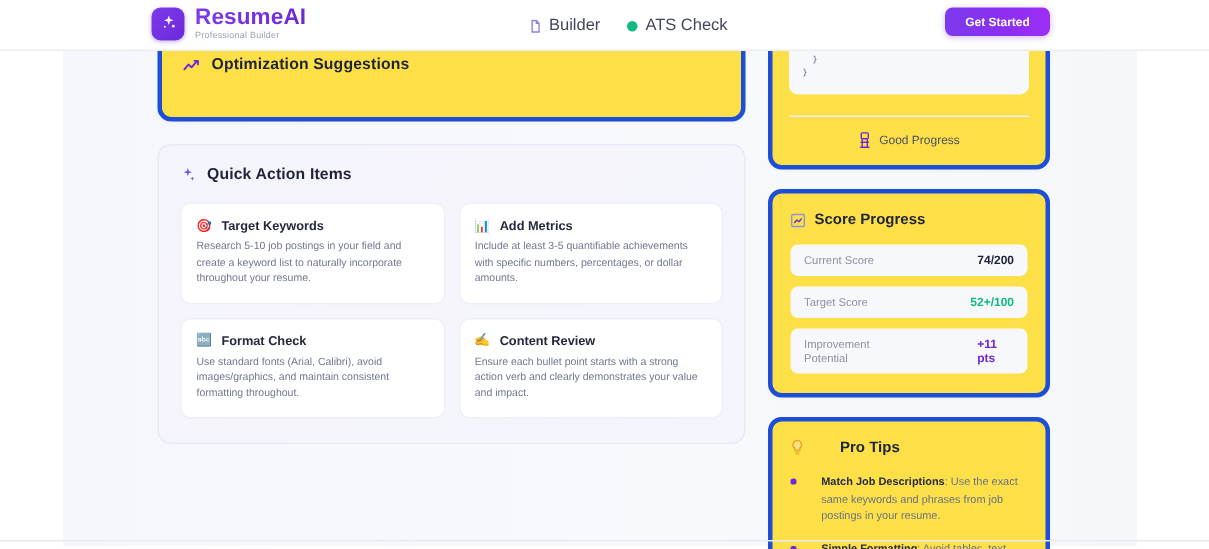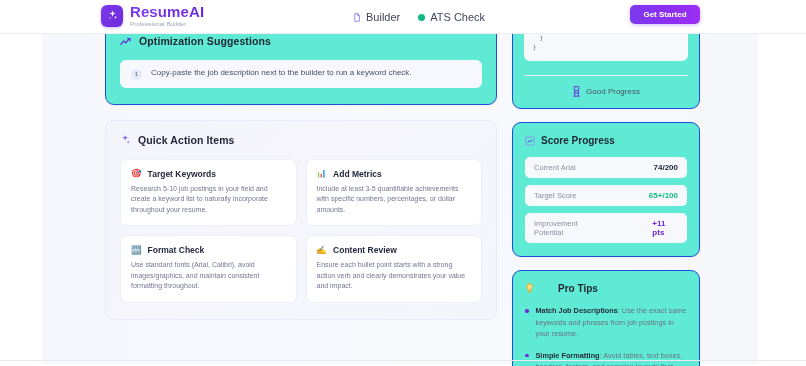--- a/index.html
+++ b/index.html
@@ -67,21 +67,21 @@
     display:flex; align-items:center; justify-content:center;
     border:none; cursor:pointer;
     box-shadow:0 1px 4px rgba(124,58,237,.35);
   }
 
   
   .col-left { position:absolute; left:105px; top:20px; width:392px; }
   .col-right { position:absolute; left:512px; top:-8px; width:188px; }
 
   .card {
-    background:#5eead4; border:1px solid #1d4ed8; border-radius:9px;
+    background:#fde047; border:3px solid #1d4ed8; border-radius:9px;
     box-shadow:0 1px 2px rgba(22,25,50,.03);
   }
 
   
   .opt-card { padding:14px 14px 16px 14px; }
   .card-title { display:flex; align-items:center; gap:7px; margin-bottom:13px; }
   .card-title-text { font-size:10.5px; font-weight:bold; color:#1f2436; letter-spacing:.1px; }
   .suggestion-row {
     display:flex; align-items:flex-start; gap:9px;
     background:#f7f8fd; border-radius:6px; padding:8px 11px;
@@ -134,21 +134,21 @@
   }
   .score-row:last-child { margin-bottom:0; }
   .score-label { font-size:7.5px; color:#8b90a4; }
   .score-val { font-size:8px; font-weight:bold; color:#1c2133; }
   .score-val.green { color:#10b981; }
   .score-val.purple { color:#6d28d9;margin-left:48px; }
 
   .tips-card { margin-top:13px; padding:12px 12px 14px 12px; }
   .tips-title { display:flex; align-items:center; gap:24px; margin-bottom:11px; }
   .tips-title-text { font-size:10px; font-weight:bold; color:#1f2436; }
-  .tip { display:flex; gap:7px; margin-bottom:10px; }
+  .tip { display:flex; gap:17px; margin-bottom:10px; }
   .tip:last-child { margin-bottom:0; }
   .tip-bullet {
     flex:0 0 auto; width:3.5px; height:3.5px; border-radius:50%;
     background:#6d28d9; margin-top:4px;
   }
   .tip-text { font-size:7.3px; color:#6b7187; line-height:1.58; }
   .tip-text b { color:#262b3e; font-weight:bold; }
 
   .icon-sq { display:inline-flex; align-items:center; justify-content:center; }
 </style>
@@ -203,24 +203,20 @@
       <div class="card-title">
         <span class="icon-sq">
           <svg width="12" height="11" viewBox="0 0 16 14" fill="none" stroke="#6d28d9" stroke-width="1.7" stroke-linecap="round" stroke-linejoin="round">
             <path d="M1.2 10.6l3.6-4.2 2.8 2.4 4.6-5.3"></path>
             <path d="M10.2 3.1h3.1v3"></path>
           </svg>
         </span>
         <span class="card-title-text">Optimization Suggestions</span>
       </div>
 
-      <div class="suggestion-row">
-        <span class="sugg-num">1</span>
-        <span class="sugg-text">Copy-paste the job description next to the builder to run a keyword check.</span>
-      </div>
     </div>
 
     <div class="qa-card">
       <div class="card-title">
         <span class="icon-sq">
           <svg width="11" height="11" viewBox="0 0 24 24" fill="#6d5cf0">
             <path d="M11.4 2.2l1.5 4.5 4.5 1.5-4.5 1.5-1.5 4.5-1.5-4.5L5.4 8.2l4.5-1.5z"></path>
             <path d="M18 14.6l.8 2.2 2.2.8-2.2.8-.8 2.2-.8-2.2-2.2-.8 2.2-.8z"></path>
           </svg>
         </span>
@@ -290,26 +286,26 @@
         <span class="icon-sq">
           <svg width="10" height="10" viewBox="0 0 16 16" fill="none" stroke="#8b93e8" stroke-width="1.5" stroke-linejoin="round">
             <rect x="1.2" y="1.6" width="13.6" height="12.8" rx="1.6"></rect>
             <path d="M4 10.6l2.8-3.2 2.2 1.9 3.1-3.6" stroke="#6d28d9"></path>
           </svg>
         </span>
         <span class="score-title-text">Score Progress</span>
       </div>
 
       <div class="score-row">
-        <span class="score-label">Current Arial</span>
+        <span class="score-label">Current Score</span>
         <span class="score-val">74/200</span>
       </div>
       <div class="score-row">
         <span class="score-label">Target Score</span>
-        <span class="score-val green">65+/100</span>
+        <span class="score-val green">52+/100</span>
       </div>
       <div class="score-row">
         <span class="score-label">Improvement Potential</span>
         <span class="score-val purple">+11 pts</span>
       </div>
     </div>
 
     <div class="card tips-card">
       <div class="tips-title">
         <span class="icon-sq">

